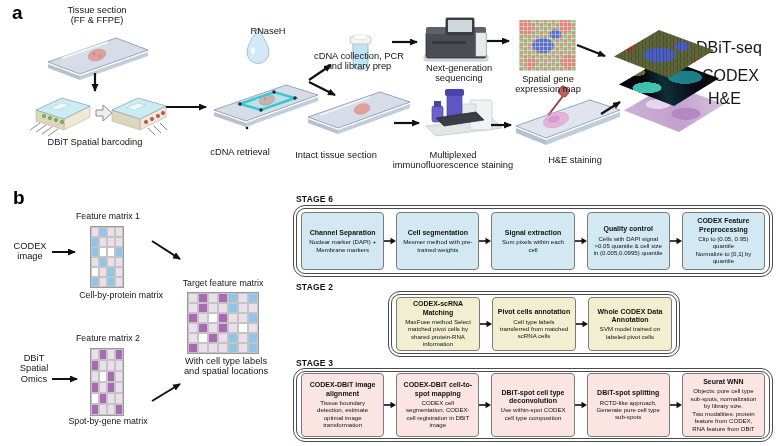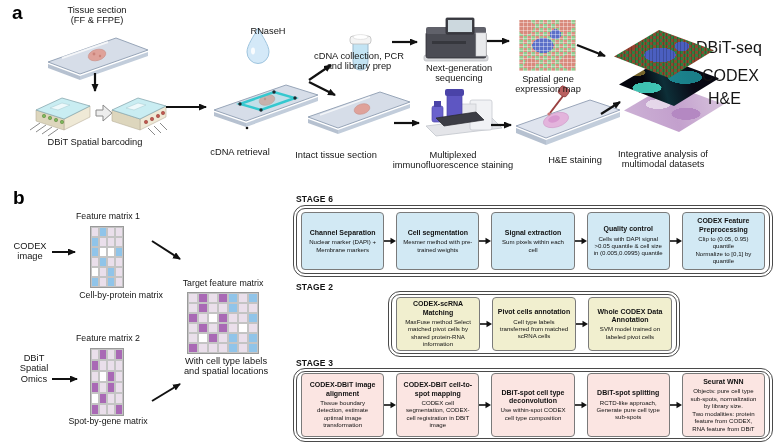--- a/index.html
+++ b/index.html
@@ -220,22 +220,20 @@
 and library prep</div>
   <div class="alabel" style="left:196px;top:147px;width:88px;">cDNA retrieval</div>
   <div class="alabel" style="left:277px;top:150px;width:118px;">Intact tissue section</div>
   <div class="alabel" style="left:404px;top:63px;width:110px;">Next-generation
 sequencing</div>
   <div class="alabel" style="left:493px;top:74px;width:110px;">Spatial gene
 expression map</div>
   <div class="alabel" style="left:383px;top:150px;width:140px;">Multiplexed
 immunofluorescence staining</div>
   <div class="alabel" style="left:530px;top:155px;width:90px;">H&amp;E staining</div>
-  <div class="alabel" style="left:592px;top:149px;width:142px;">Integrative analysis of
-multimodal datasets</div>
   <div class="llabel" style="left:696px;top:39px;">DBiT-seq</div>
   <div class="llabel" style="left:702px;top:67px;">CODEX</div>
   <div class="llabel" style="left:708px;top:90px;">H&amp;E</div>
 
   <div class="plabel" style="left:13px;top:187px;">b</div>
   <div class="alabel" style="left:6px;top:241px;width:48px;">CODEX
 image</div>
   <div class="alabel" style="left:8px;top:353px;width:52px;">DBiT
 Spatial
 Omics</div>

